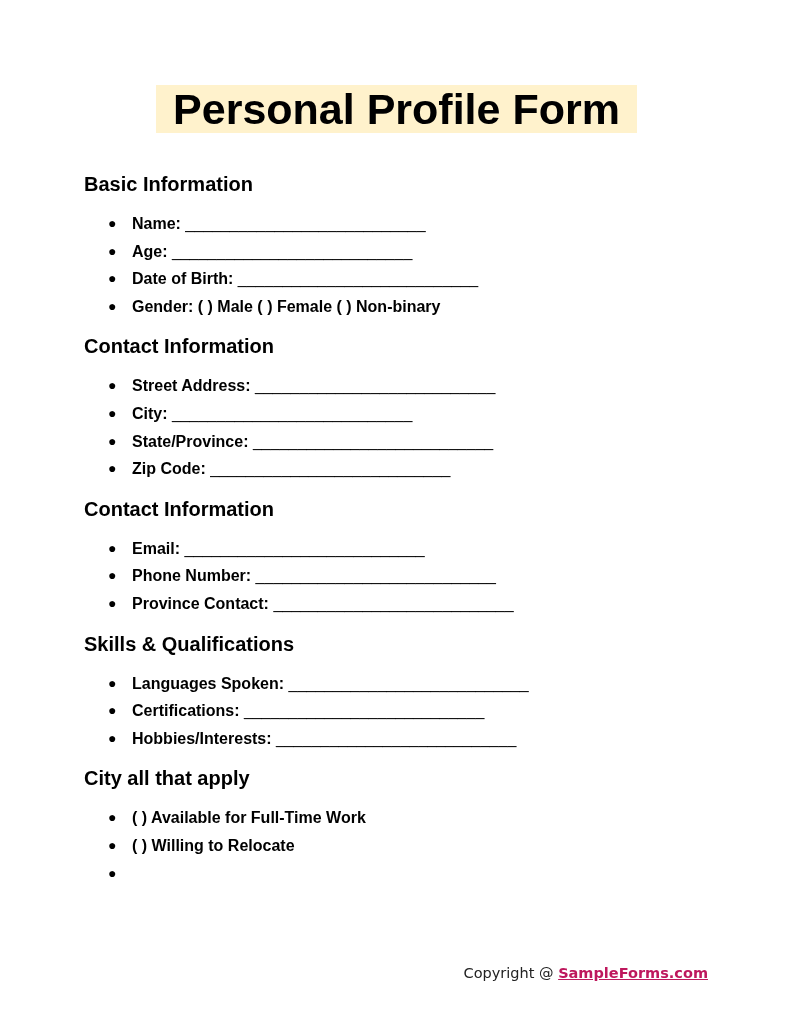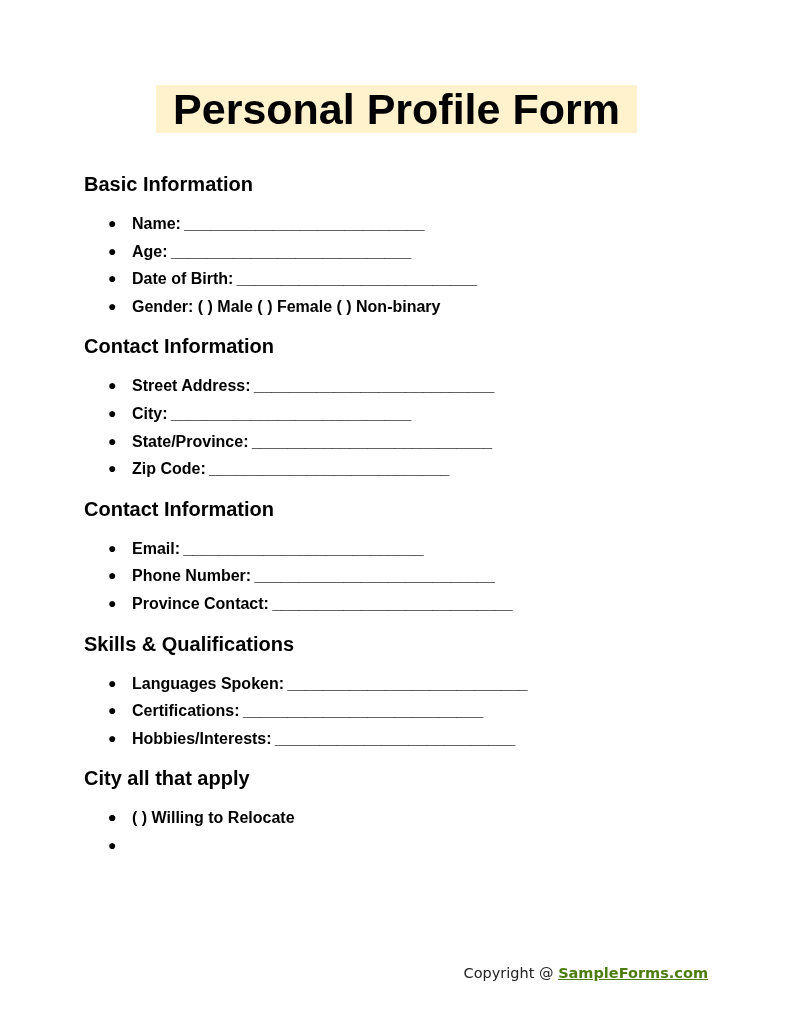--- a/index.html
+++ b/index.html
@@ -4,23 +4,23 @@
   <style>
     html, body { margin: 0; padding: 0; background: #ffffff; }
     body { width: 793px; height: 1034px; position: relative; overflow: hidden; font-family: "Liberation Sans", sans-serif; color: #000; }
     .title-wrap { position: absolute; top: 85px; left: 0; width: 793px; text-align: center; }
     .title { display: inline-block; background: #fff2cc; font-family: "Liberation Sans", sans-serif; font-weight: bold; font-size: 43px; line-height: 48px; padding: 0 17px; letter-spacing: 0px; }
     .content { position: absolute; top: 170px; left: 84px; width: 640px; height: 742px; overflow: hidden; }
     .section-head { font-weight: bold; font-size: 20px; line-height: 28px; margin: 0; }
     ul.items { list-style: none; margin: 12px 0 12px 0; padding: 0; }
     ul.items li { position: relative; padding-left: 48px; font-weight: bold; font-size: 16px; line-height: 27.6px; white-space: nowrap; }
     ul.items li .bullet { position: absolute; left: 24px; top: 0; font-size: 14px; }
-    .blank { font-weight: normal; font-style: italic; }
+    .blank { font-weight: normal; }
     .footer { position: absolute; top: 965px; right: 85px; font-family: "DejaVu Sans", sans-serif; font-size: 14.5px; color: #222; }
-    .footer .link { color: #4d7c0f; font-weight: bold; text-decoration: underline; }
+    .footer .link { color: #be185d; font-weight: bold; text-decoration: underline; }
   </style>
 </head>
 <body>
 
 <div class="title-wrap">
   <span class="title">Personal Profile Form</span>
 </div>
 
 <div class="content">
 
@@ -49,21 +49,21 @@
 
   <p class="section-head">Skills &amp; Qualifications</p>
   <ul class="items">
     <li><span class="bullet">●</span><span>Languages Spoken:</span> <span class="blank">___________________________</span></li>
     <li><span class="bullet">●</span><span>Certifications:</span> <span class="blank">___________________________</span></li>
     <li><span class="bullet">●</span><span>Hobbies/Interests:</span> <span class="blank">___________________________</span></li>
   </ul>
 
   <p class="section-head">City all that apply</p>
   <ul class="items">
-    <li><span class="bullet">●</span></li>
+    <li><span class="bullet">●</span><span>( ) Available for Full-Time Work</span></li>
     <li><span class="bullet">●</span><span>( ) Willing to Relocate</span></li>
     <li><span class="bullet">●</span></li>
   </ul>
 </div>
 
 <div class="footer">
   <span>Copyright @ </span><span class="link">SampleForms.com</span>
 </div>
 
 </body></html>

